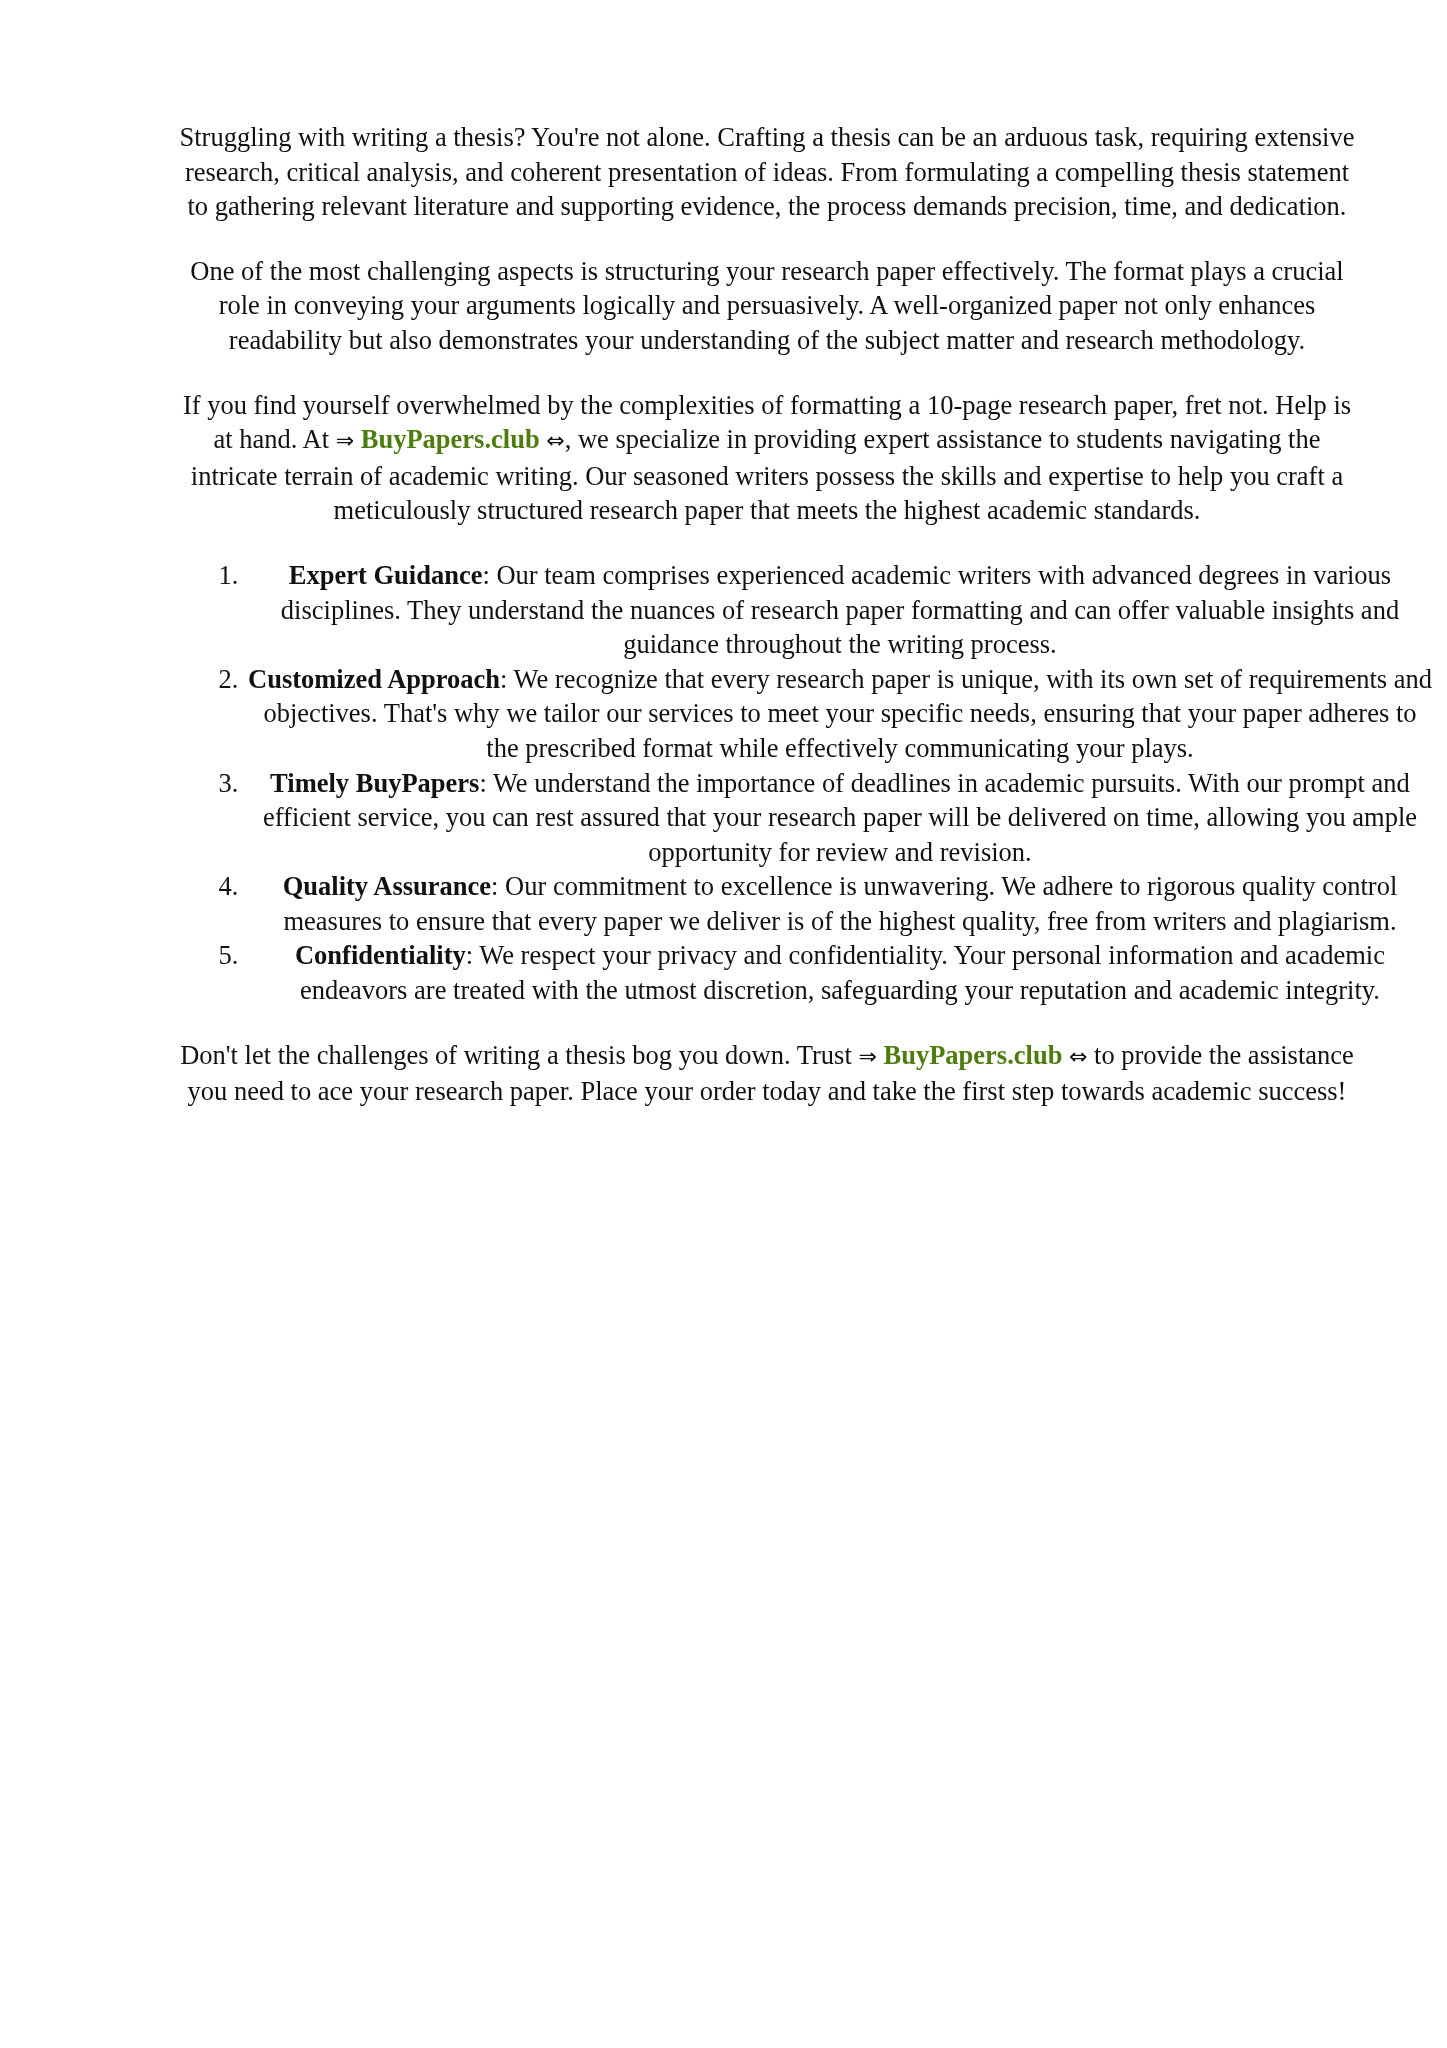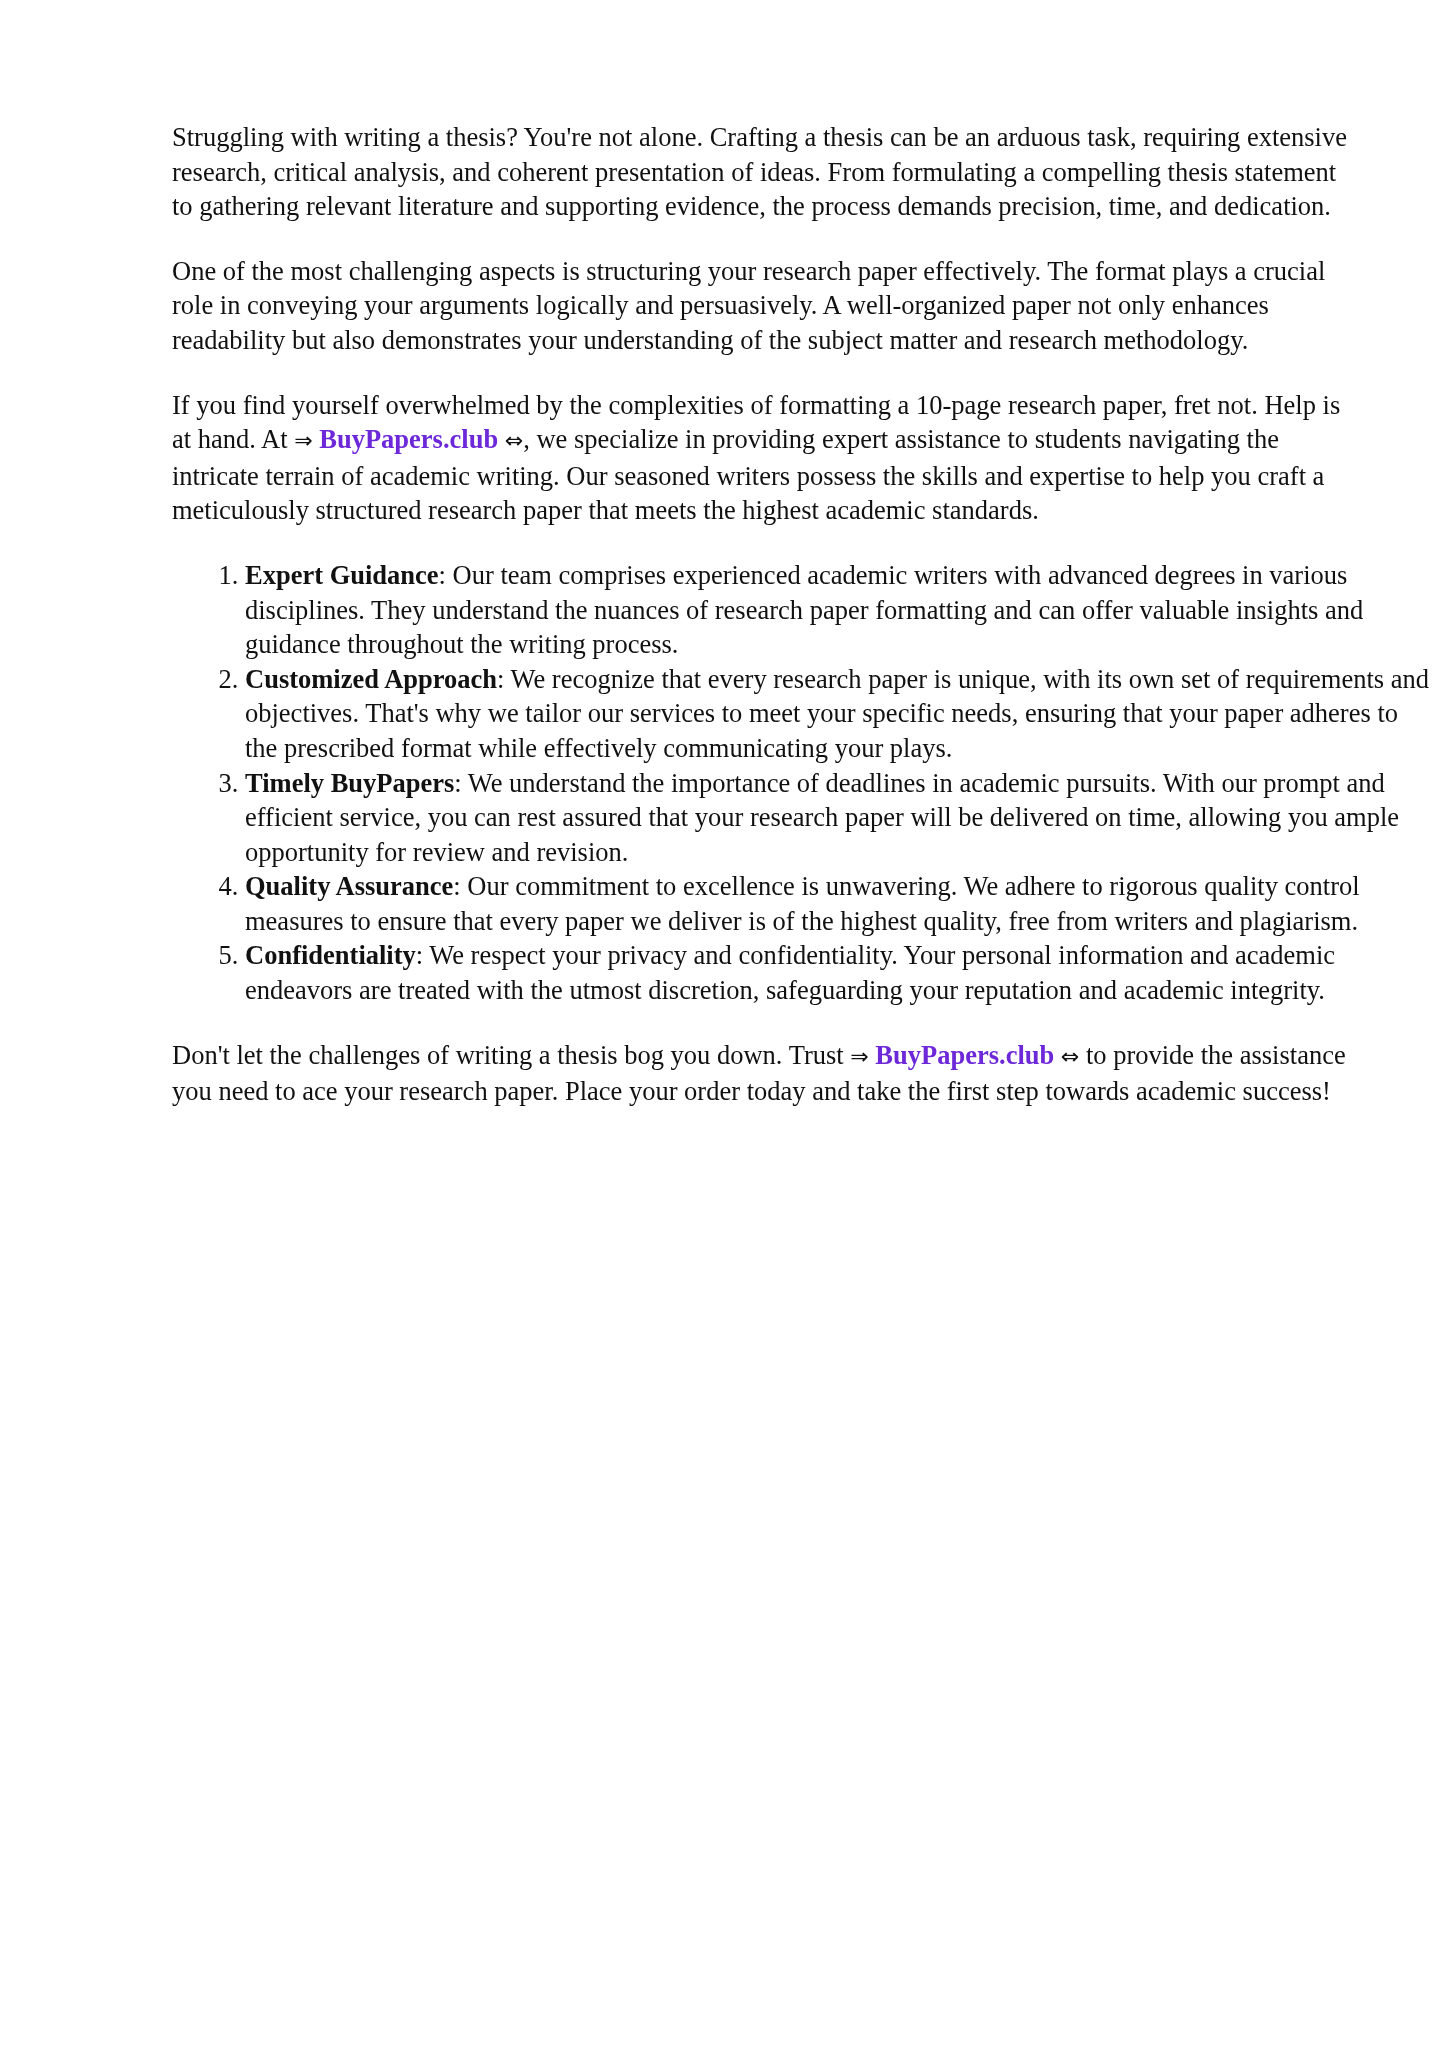--- a/index.html
+++ b/index.html
@@ -20,21 +20,21 @@
       left: 172px;
       top: 120px;
       width: 1200px;
       font-size: 26.5px;
       line-height: 34.6px;
     }
     p {
       margin: 0 0 30px 0;
     }
     .link {
-      color: #6d28d9;
+      color: #4d7c0f;
       font-weight: bold;
       text-decoration: none;
     }
     .arrow {
       font-family: "DejaVu Sans", sans-serif;
       font-size: 22px;
     }
     ol {
       margin: 16px 0 30px 0;
       padding-left: 73px;
@@ -42,21 +42,21 @@
     ol li {
       padding-left: 0px;
       margin: 0;
     }
     ol li::marker {
       font-weight: normal;
     }
     .item-title {
       font-weight: bold;
     }
-    .w1 { width: 1190px; }
+    .w1 { width: 1190px; text-align: center; }
   </style>
 </head>
 <body>
 
 <div class="page">
 
   <p class="w1">Struggling with writing a thesis? You're not alone. Crafting a thesis can be an arduous task, requiring extensive research, critical analysis, and coherent presentation of ideas. From formulating a compelling thesis statement to gathering relevant literature and supporting evidence, the process demands precision, time, and dedication.</p>
 
   <p class="w1">One of the most challenging aspects is structuring your research paper effectively. The format plays a crucial role in conveying your arguments logically and persuasively. A well-organized paper not only enhances readability but also demonstrates your understanding of the subject matter and research methodology.</p>
 

